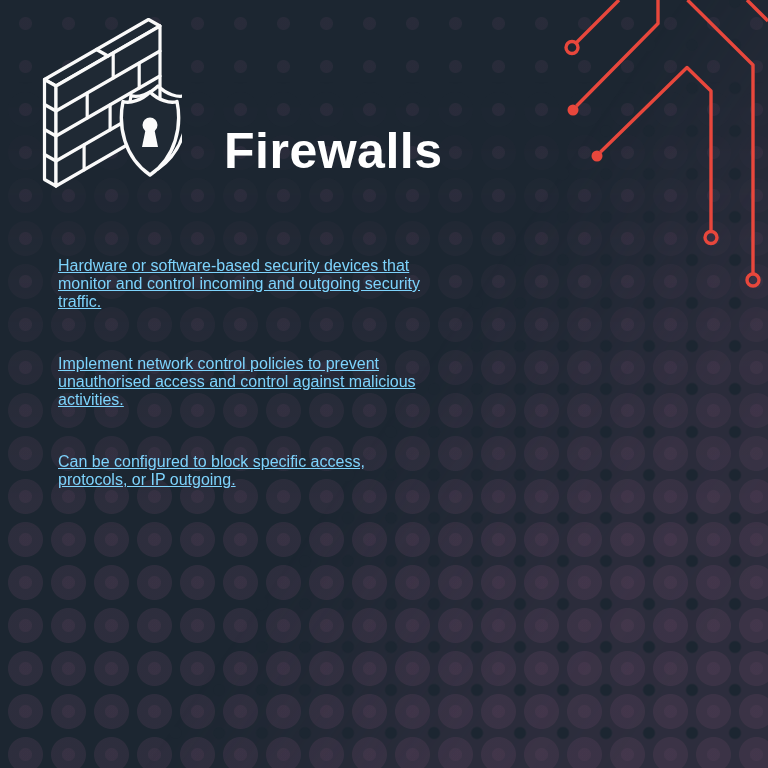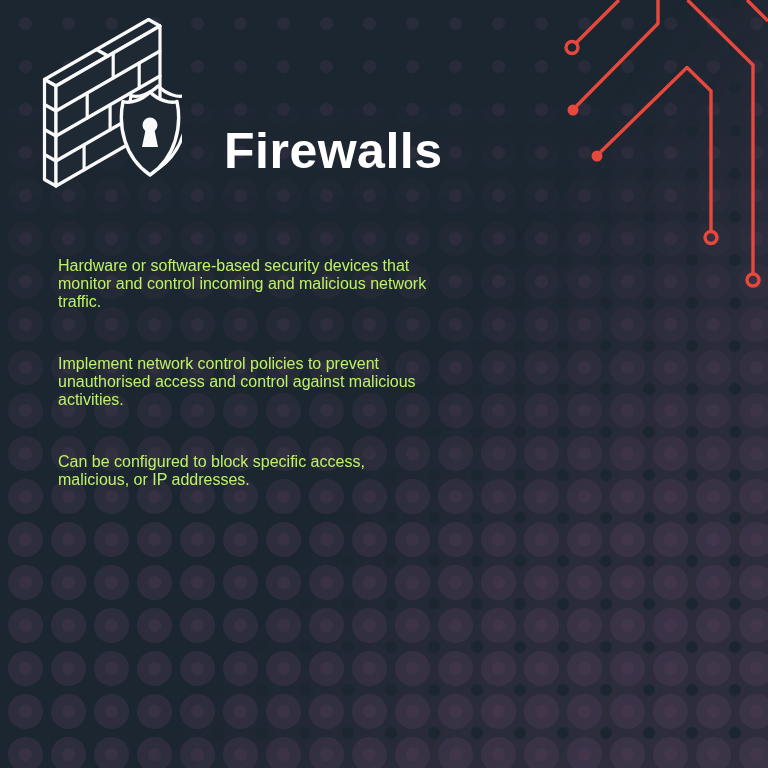--- a/index.html
+++ b/index.html
@@ -30,21 +30,21 @@
     mask-image:linear-gradient(125deg, rgba(0,0,0,0) 52%, rgba(0,0,0,0.85) 75%, #000 90%);
   }
   .circuit{position:absolute;top:0;left:0;}
   .icon-wrap{position:absolute;left:30px;top:16px;width:152px;height:186px;}
   .title{
     position:absolute;left:224px;top:73px;
     font-size:50px;line-height:60px;font-weight:bold;color:#ffffff;
     letter-spacing:0.5px;
     margin-top:48px;
   }
-  .content{position:absolute;left:58px;top:213px;width:672px;color:#bef264;}
+  .content{position:absolute;left:58px;top:213px;width:672px;color:#7dd3fc;text-decoration:underline;}
   .content p{margin:0 0 44px 0;font-size:28px;line-height:47px;font-weight:bold;letter-spacing:0.2px;}
 </style>
 </head>
 <body>
 
 <div class="canvas">
 
   <div class="dots dots-small"></div>
   <div class="dots dots-large"></div>
   <div class="dots dots-inverse"></div>
@@ -105,29 +105,29 @@
       </g>
     </svg>
   </div>
 
   <h1 class="title">Firewalls</h1>
 
   <div class="content">
     <p>
       </p>
       <div>Hardware or software-based security devices that</div>
-      <div>monitor and control incoming and malicious network</div>
+      <div>monitor and control incoming and outgoing security</div>
       <div>traffic.</div>
     <p></p>
     <p>
       </p>
       <div>Implement network control policies to prevent</div>
       <div>unauthorised access and control against malicious</div>
       <div>activities.</div>
     <p></p>
     <p>
       </p>
       <div>Can be configured to block specific access,</div>
-      <div>malicious, or IP addresses.</div>
+      <div>protocols, or IP outgoing.</div>
     <p></p>
   </div>
 
 </div>
 
 </body></html>

